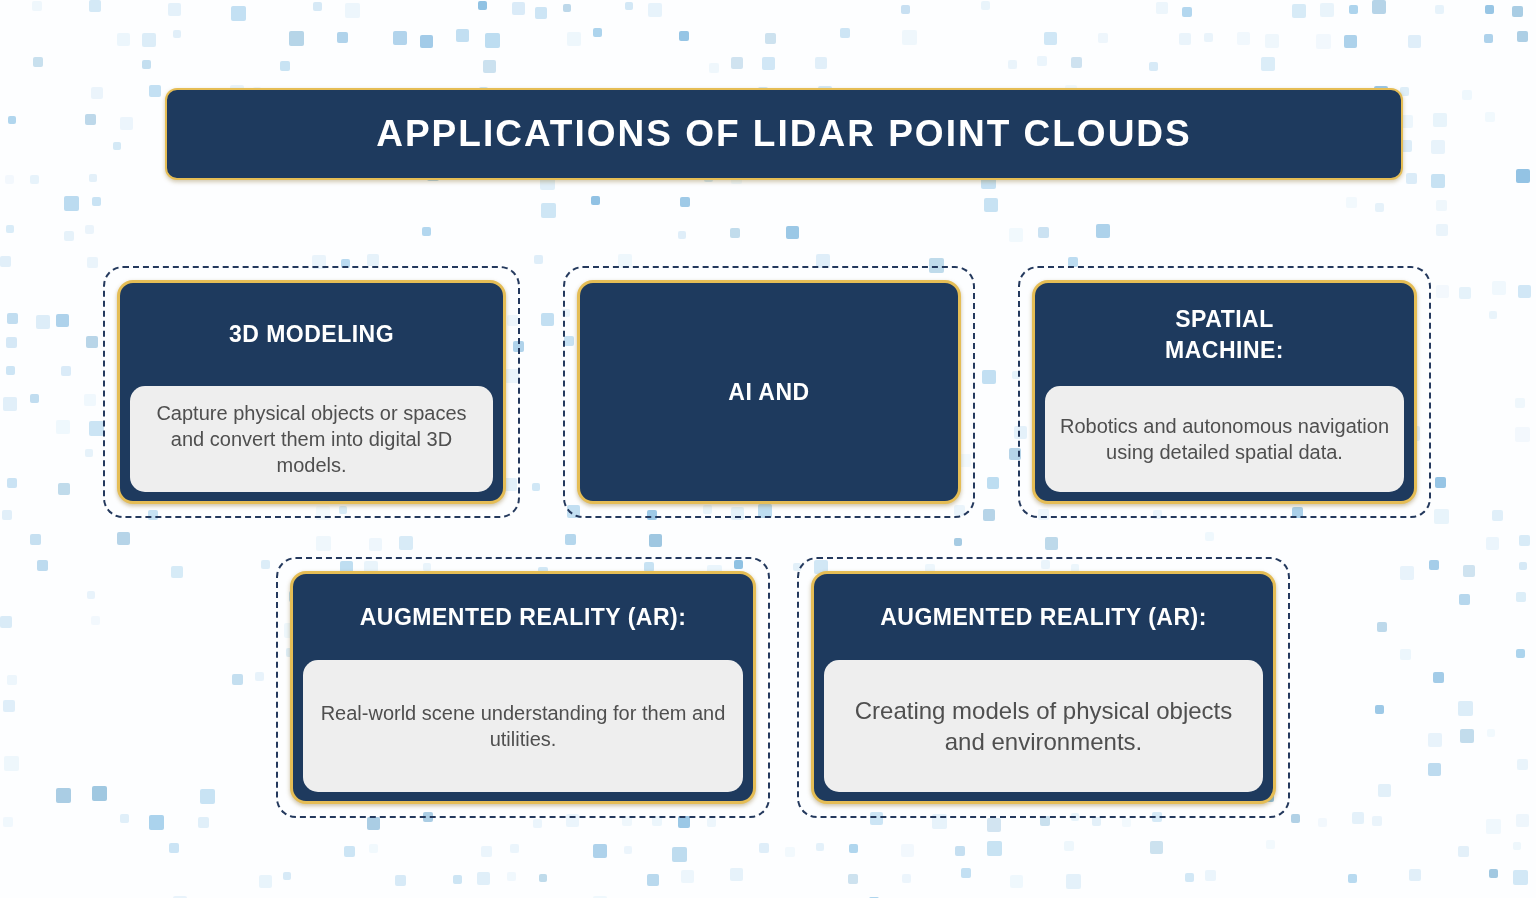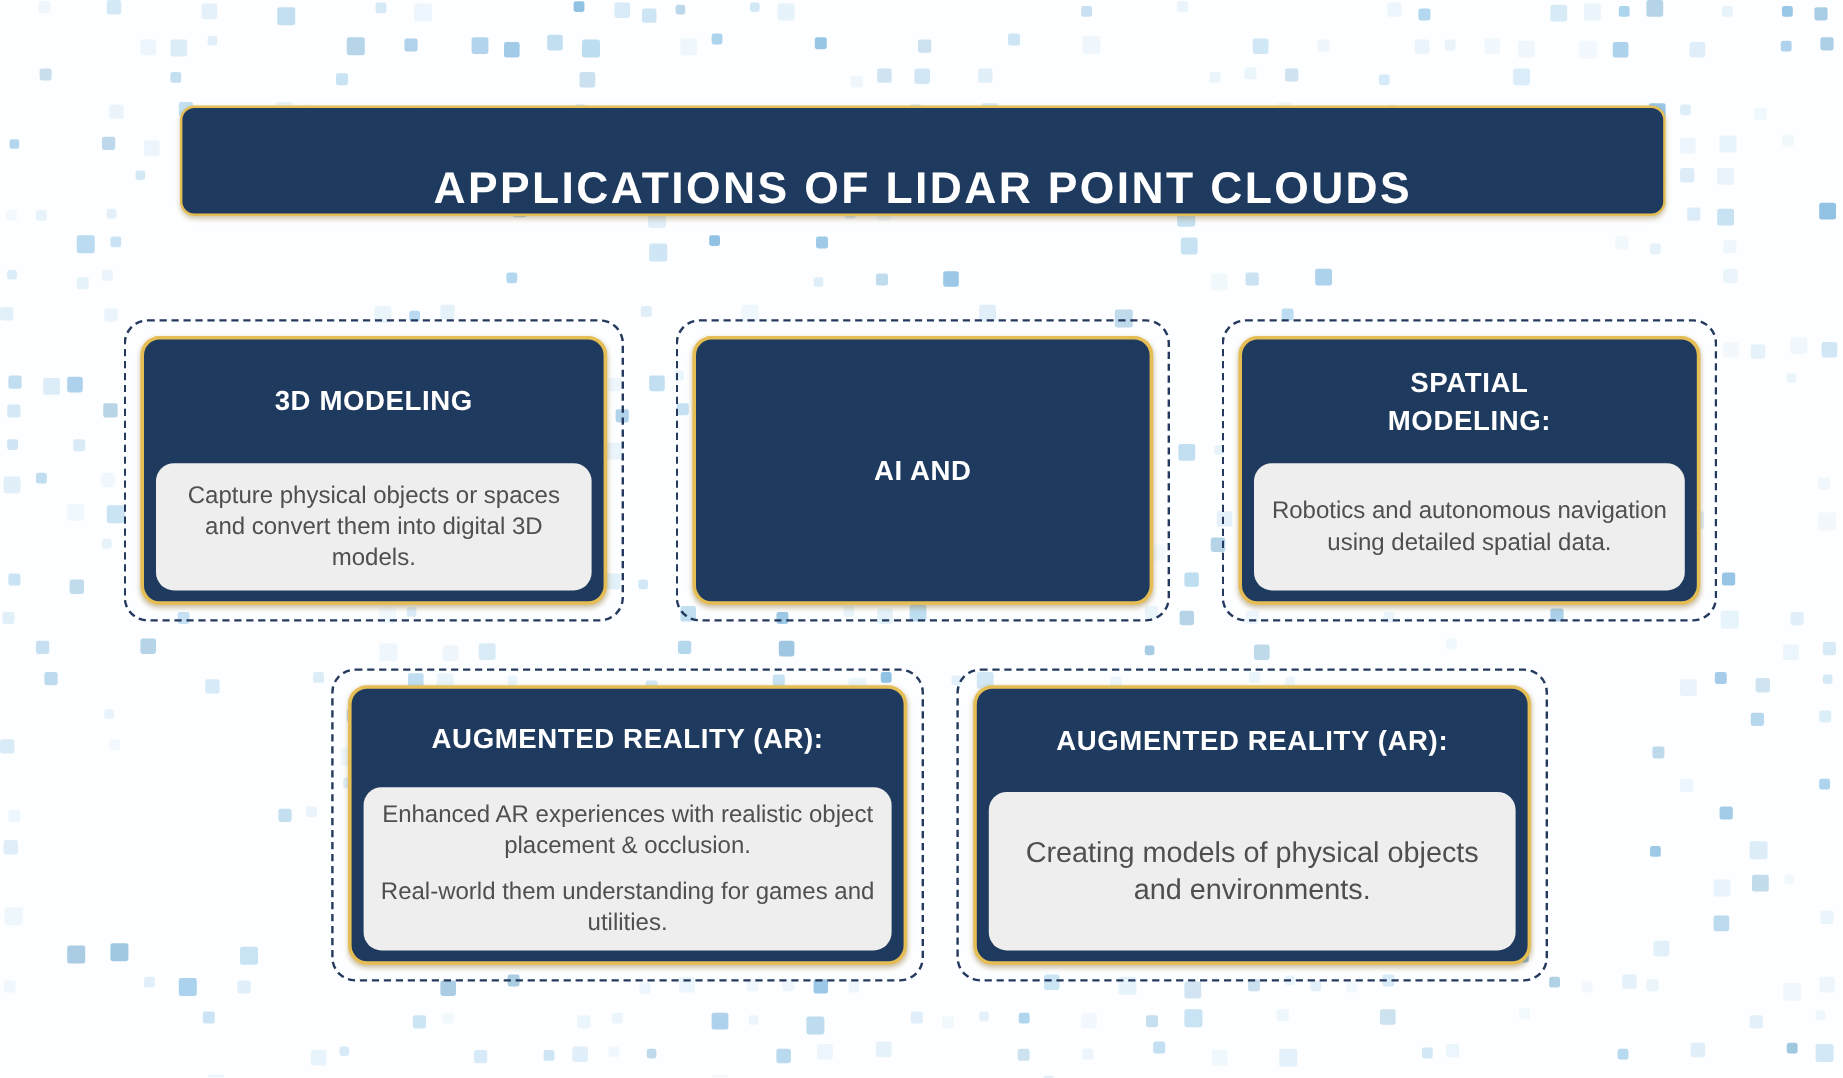--- a/index.html
+++ b/index.html
@@ -5,23 +5,23 @@
   html,body{margin:0;padding:0;background:#ffffff;}
   .canvas{
     position:relative;width:1536px;height:898px;overflow:hidden;
     background:#fdfeff;font-family:"Liberation Sans",sans-serif;
   }
   #pattern{position:absolute;inset:0;z-index:0;}
   .sq{position:absolute;border-radius:2px;}
   .content{position:absolute;inset:0;z-index:1;}
 
   .title-bar{
-    position:absolute;left:150px;top:88px;width:1238px;height:92px;
+    position:absolute;left:165px;top:88px;width:1238px;height:92px;
     background:#1e3a5e;border:2px solid #e5bd55;border-radius:12px;
-    display:flex;align-items:flex-end;justify-content:center;box-sizing:border-box;
+    display:flex;align-items:center;justify-content:center;box-sizing:border-box;
     box-shadow:0 2px 4px rgba(130,100,30,.35);
   }
   .title-bar .title-text{
     color:#ffffff;font-size:37px;font-weight:bold;letter-spacing:2px;white-space:nowrap;
   }
 
   .frame{
     position:absolute;border:2px dashed #24395d;border-radius:20px;
     padding:12px;box-sizing:border-box;
   }
@@ -507,36 +507,35 @@
         <div class="card-heading">
           <span>AI AND</span>
         </div>
       </div>
     </div>
 
     <div class="frame row1" id="frame3">
       <div class="card">
         <div class="card-heading">
           <span>SPATIAL</span>
-          <span>MODELING:</span>
+          <span>MACHINE:</span>
         </div>
         <div class="card-body">
           <p>Robotics and autonomous navigation using detailed spatial data.</p>
         </div>
       </div>
     </div>
 
     <div class="frame" id="frame4">
       <div class="card">
         <div class="card-heading">
           <span>AUGMENTED REALITY (AR):</span>
         </div>
         <div class="card-body">
-          <p>Enhanced AR experiences with realistic object placement &amp; occlusion.</p>
-          <p>Real-world them understanding for games and utilities.</p>
+          <p>Real-world scene understanding for them and utilities.</p>
         </div>
       </div>
     </div>
 
     <div class="frame" id="frame5">
       <div class="card">
         <div class="card-heading">
           <span>AUGMENTED REALITY (AR):</span>
         </div>
         <div class="card-body">

